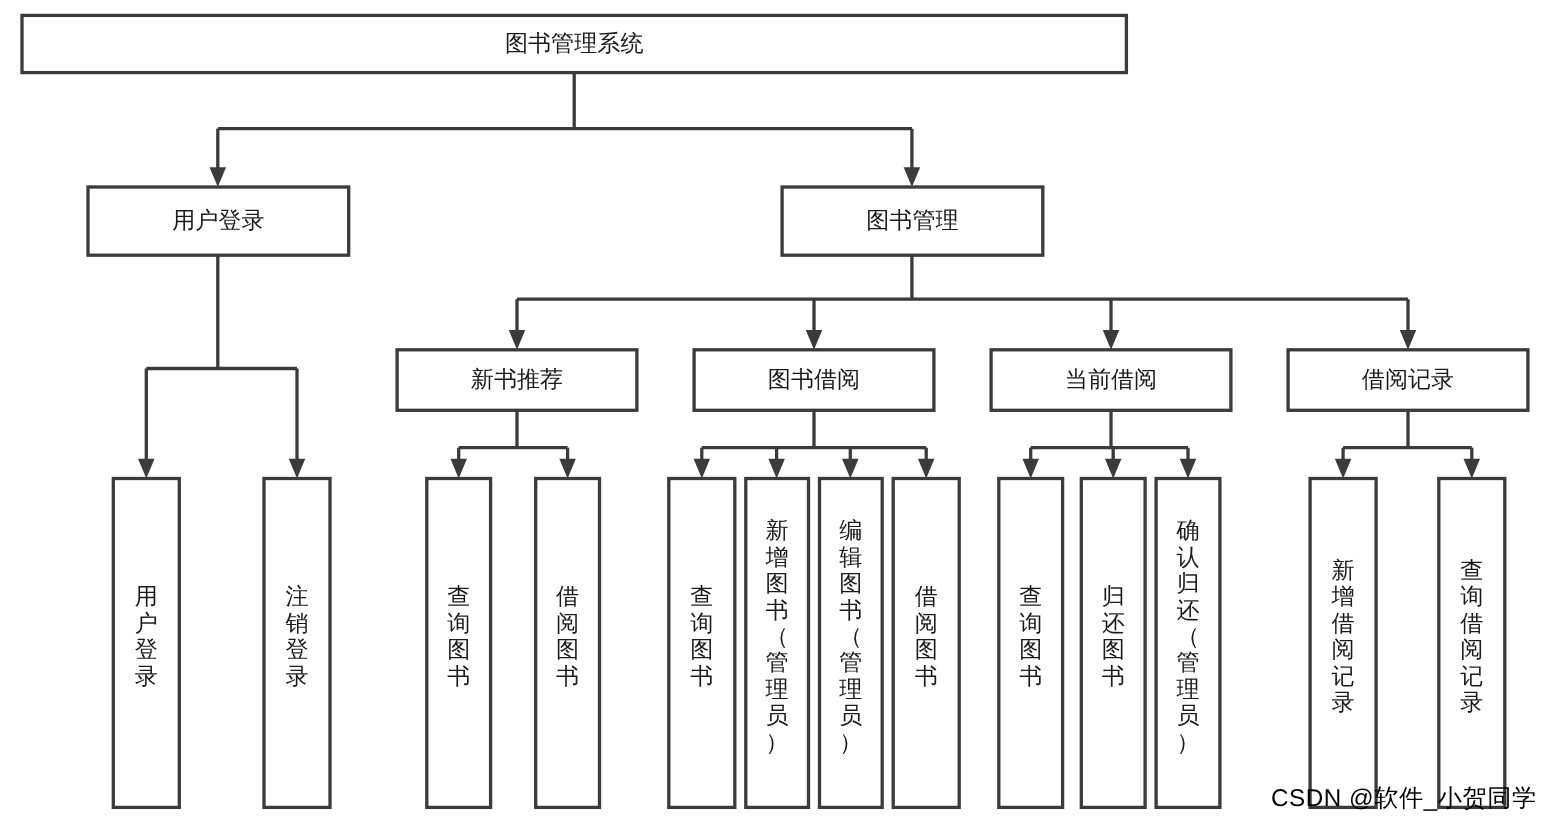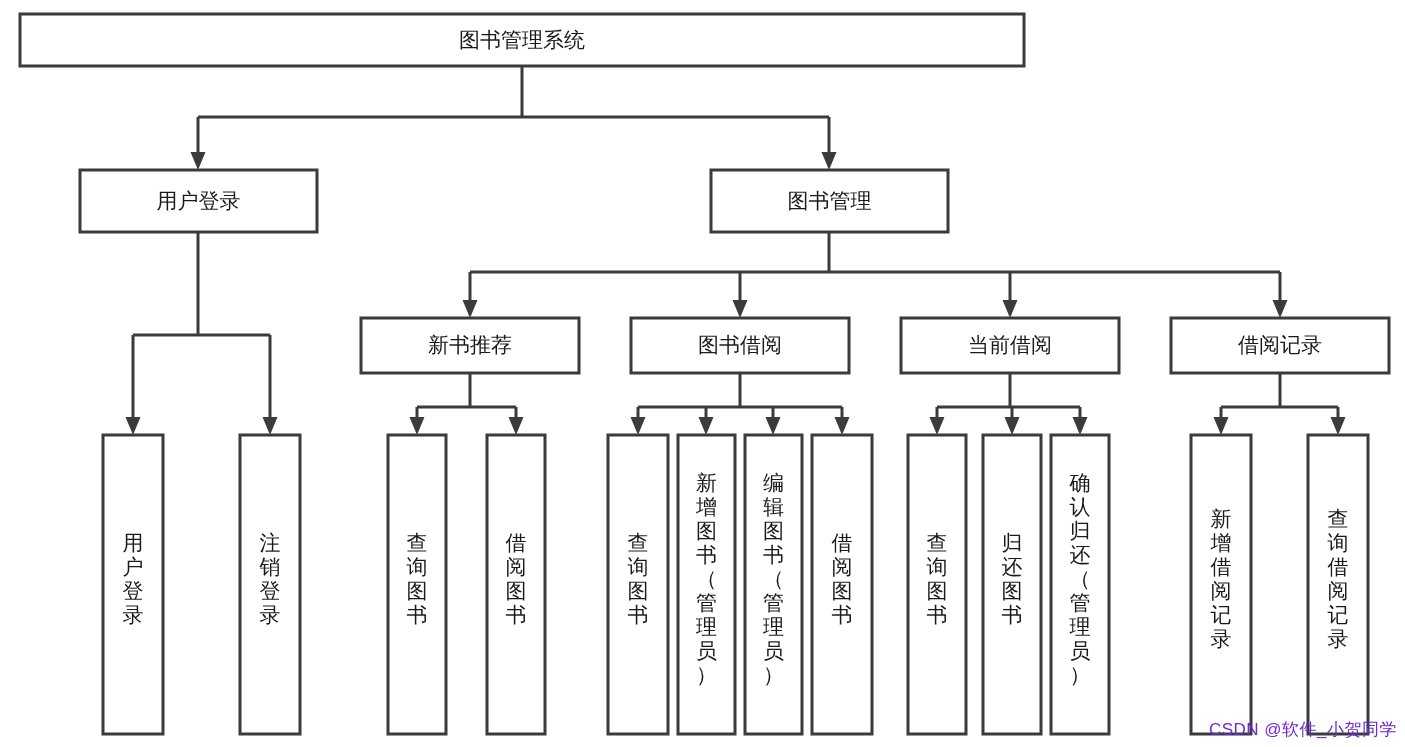--- a/index.html
+++ b/index.html
@@ -53,22 +53,22 @@
     font-family: "Liberation Sans", "DejaVu Sans", sans-serif;
     fill: #1a1a1a;
     font-size: 21px;
     text-anchor: middle;
   }
   .watermark {
     position: absolute;
     right: 8px;
     bottom: 6px;
     font-family: "Liberation Sans", "DejaVu Sans", sans-serif;
-    font-size: 17px;
-    color: #6d28d9;
+    font-size: 22px;
+    color: #000000;
     white-space: nowrap;
     letter-spacing: 0.5px;
     margin-top: 15px;
   }
 </style>
 </head>
 <body>
 
 <div id="diagram-root">
   <svg class="flow" viewBox="0 0 1405 747" xmlns="http://www.w3.org/2000/svg">

